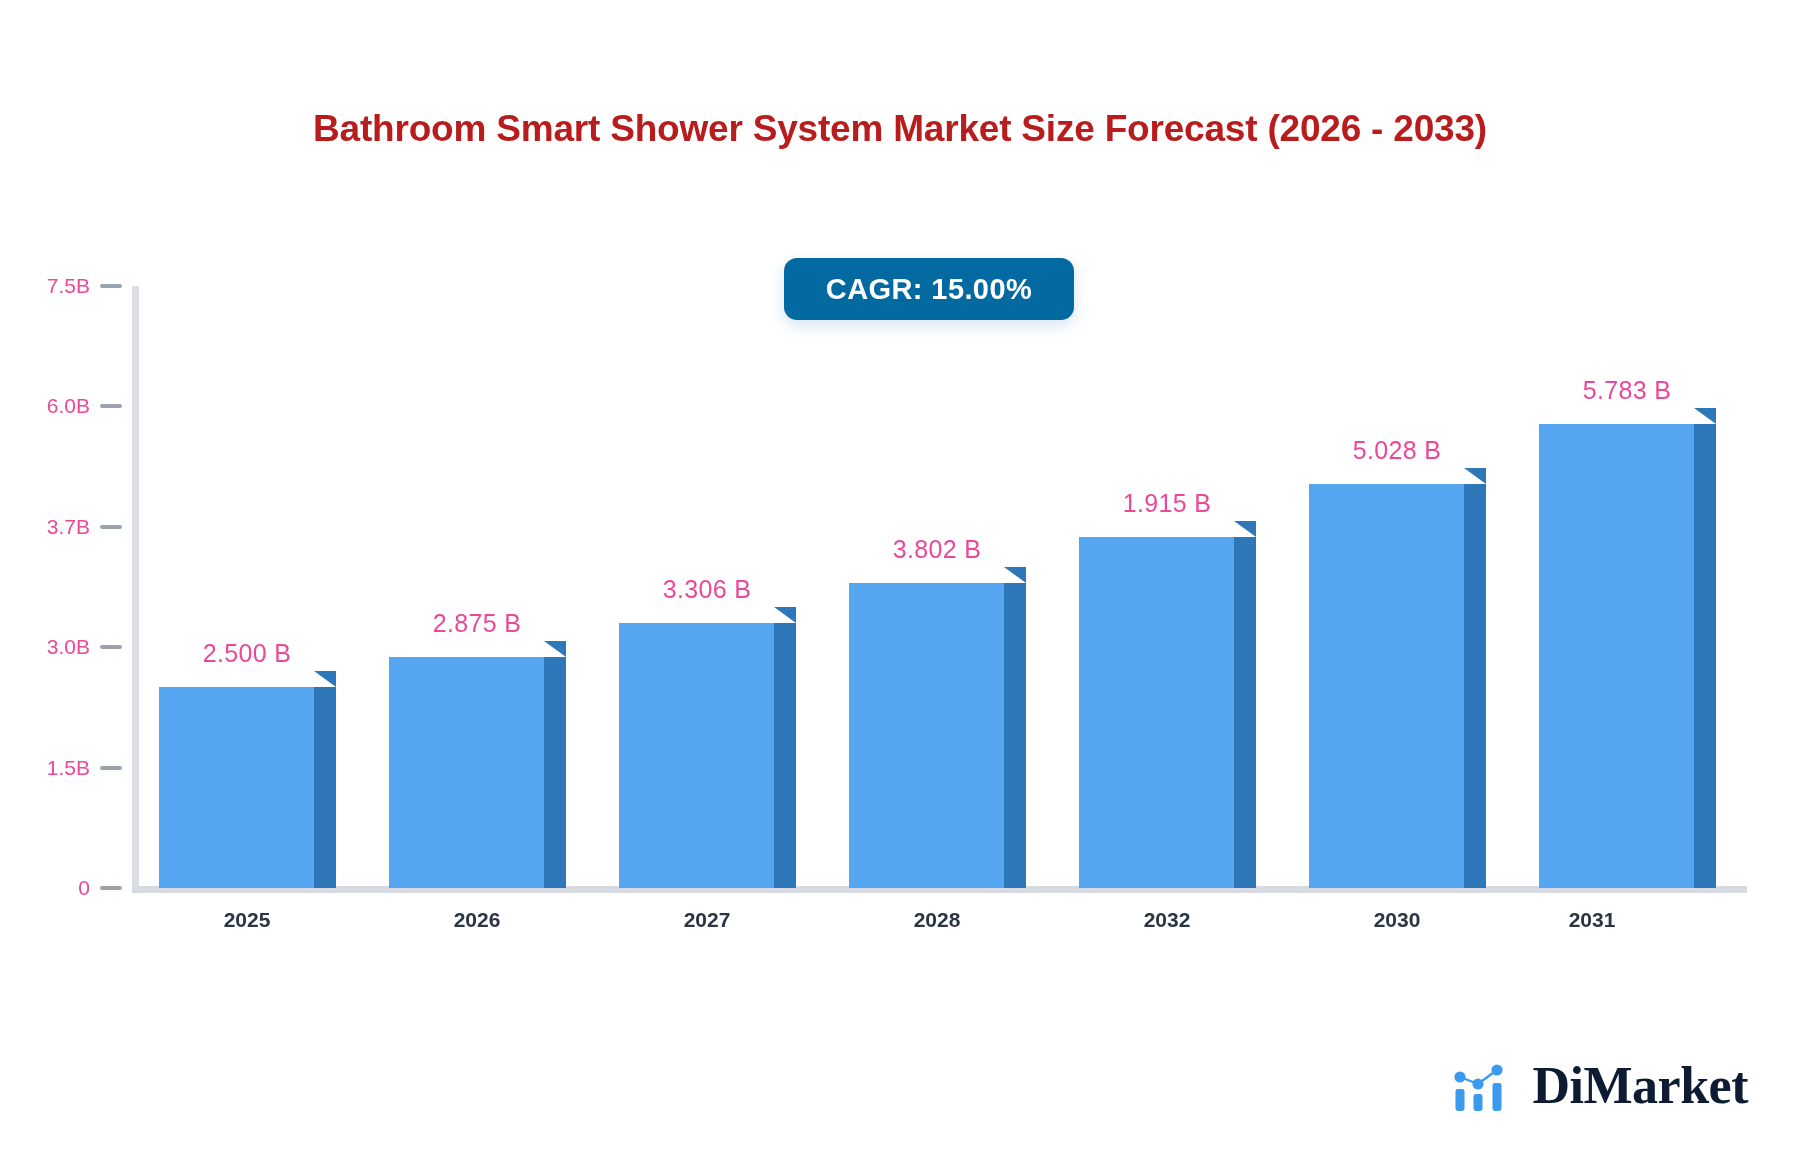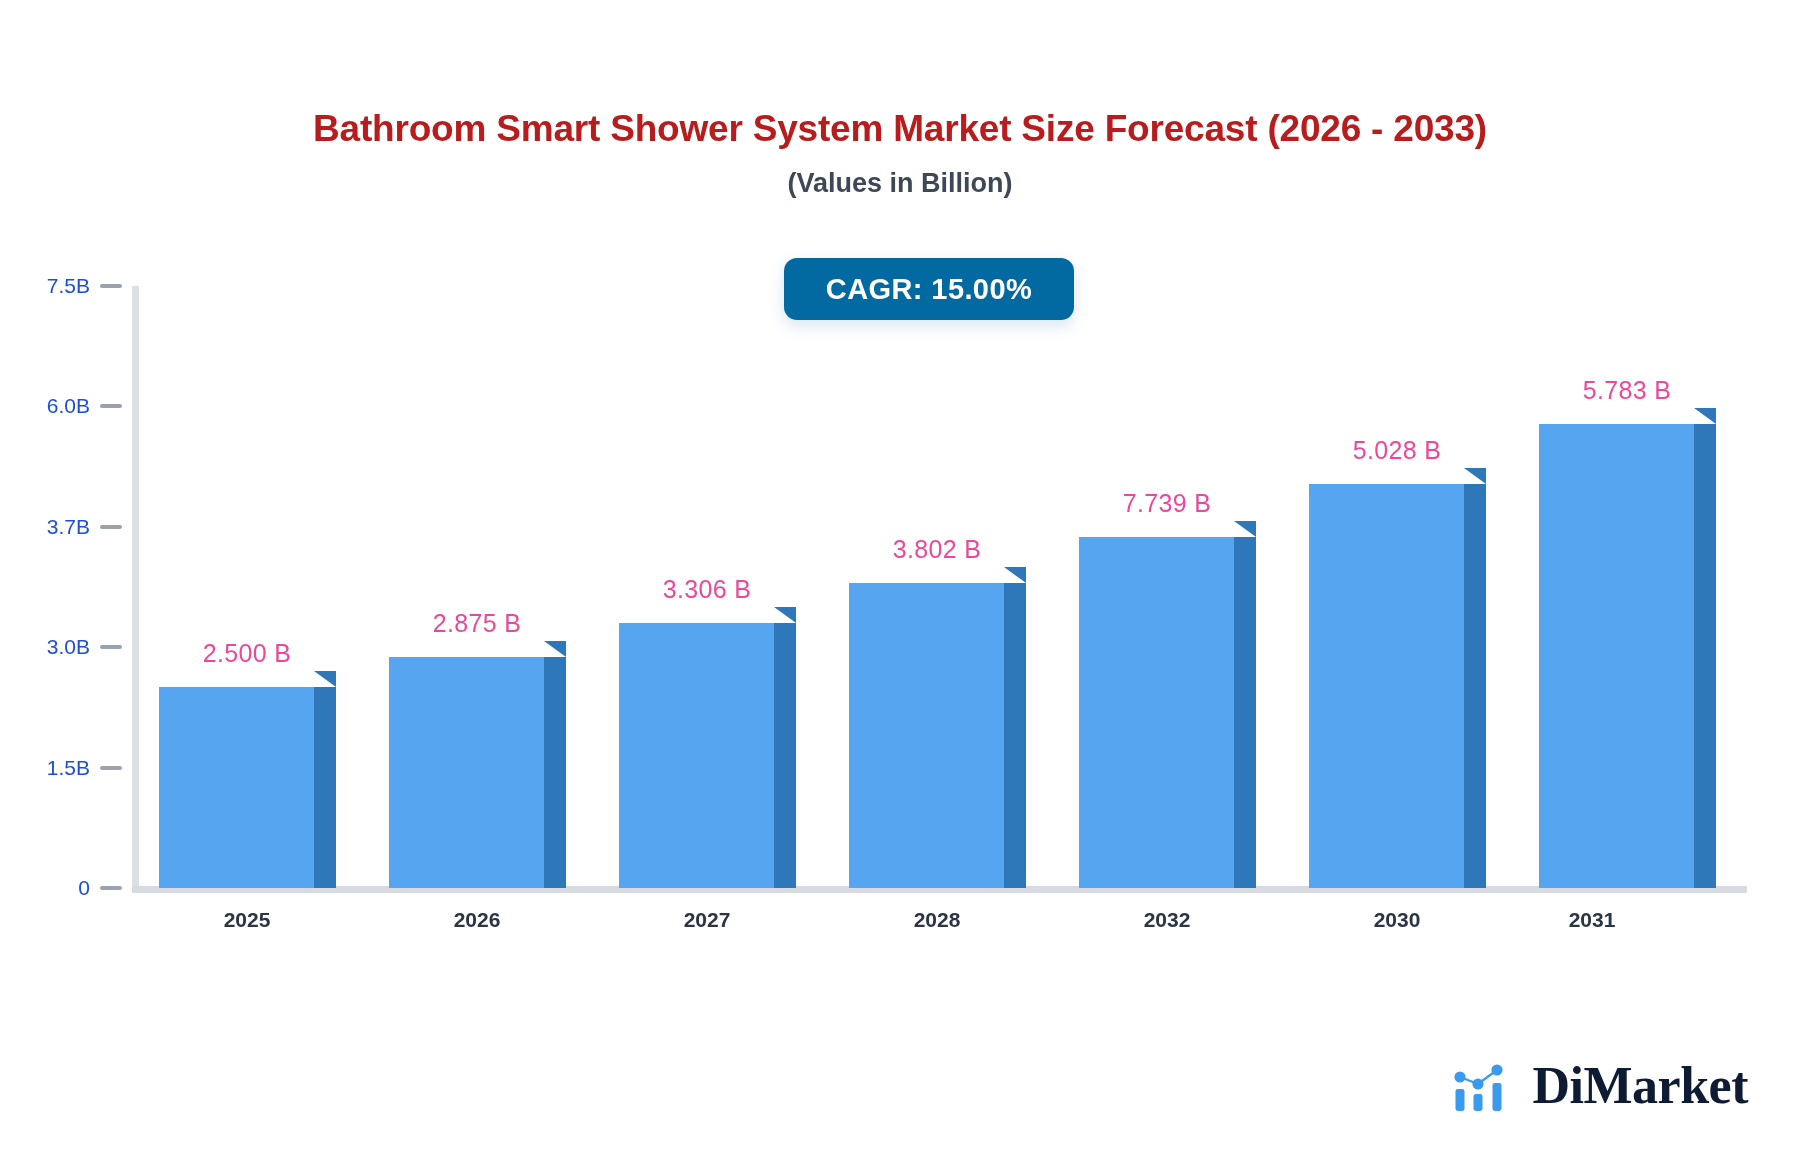--- a/index.html
+++ b/index.html
@@ -53,21 +53,21 @@
   .x-axis-line {
     position:absolute; left:132px; top:886px;
     width:1615px; height:7px;
     background:#d7dbe1;
     border-radius:1px;
   }
 
   .ytick-label {
     position:absolute; right:0; width:90px;
     text-align:right;
-    font-size:21px; color:#1d4ed8; font-weight:500;
+    font-size:21px; color:#ec4899; font-weight:500;
     transform:translateY(-50%);
   }
   .ytick-mark {
     position:absolute;
     width:22px; height:4px; background:#9aa2ae;
     border-radius:2px;
     transform:translateY(-50%);
   }
 
   
@@ -113,21 +113,20 @@
     font-size:52px; font-weight:bold; color:#0d1b33;
     letter-spacing:-0.5px; line-height:1;
   }
 </style>
 </head>
 <body>
 
 <div id="root">
 
   <div class="title">Bathroom Smart Shower System Market Size Forecast (2026 - 2033)</div>
-  <div class="subtitle">(Values in Billion)</div>
 
   <div class="cagr-badge">CAGR: 15.00%</div>
 
   <div class="y-axis-line"></div>
   <div class="x-axis-line"></div>
 
   <div id="yticks">
       <div class="ytick-label" style="top: 888px; left: 0px; width: 90px;">0</div>
       <div class="ytick-mark" style="top: 888px; left: 100px;"></div>
       <div class="ytick-label" style="top: 767.6px; left: 0px; width: 90px;">1.5B</div>
@@ -200,16 +199,16 @@
         <rect x="39.5" y="22" width="9" height="28" rx="2.4" fill="#3a9aee"></rect>
       </svg>
     </span>
     <span class="logo-text">DiMarket</span>
   </div>
 
 <div class="bar-label" style="left: 117px; top: 639.333px;">2.500 B</div>
     <div class="bar-label" style="left: 347px; top: 609.233px;">2.875 B</div>
     <div class="bar-label" style="left: 577px; top: 574.638px;">3.306 B</div>
     <div class="bar-label" style="left: 807px; top: 534.826px;">3.802 B</div>
-    <div class="bar-label" style="left: 1037px; top: 488.994px;">7.739 B</div>
+    <div class="bar-label" style="left: 1037px; top: 488.994px;">1.915 B</div>
     <div class="bar-label" style="left: 1267px; top: 436.419px;">5.028 B</div>
     <div class="bar-label" style="left: 1497px; top: 375.818px;">5.783 B</div>
   </div>
 
 </body></html>

